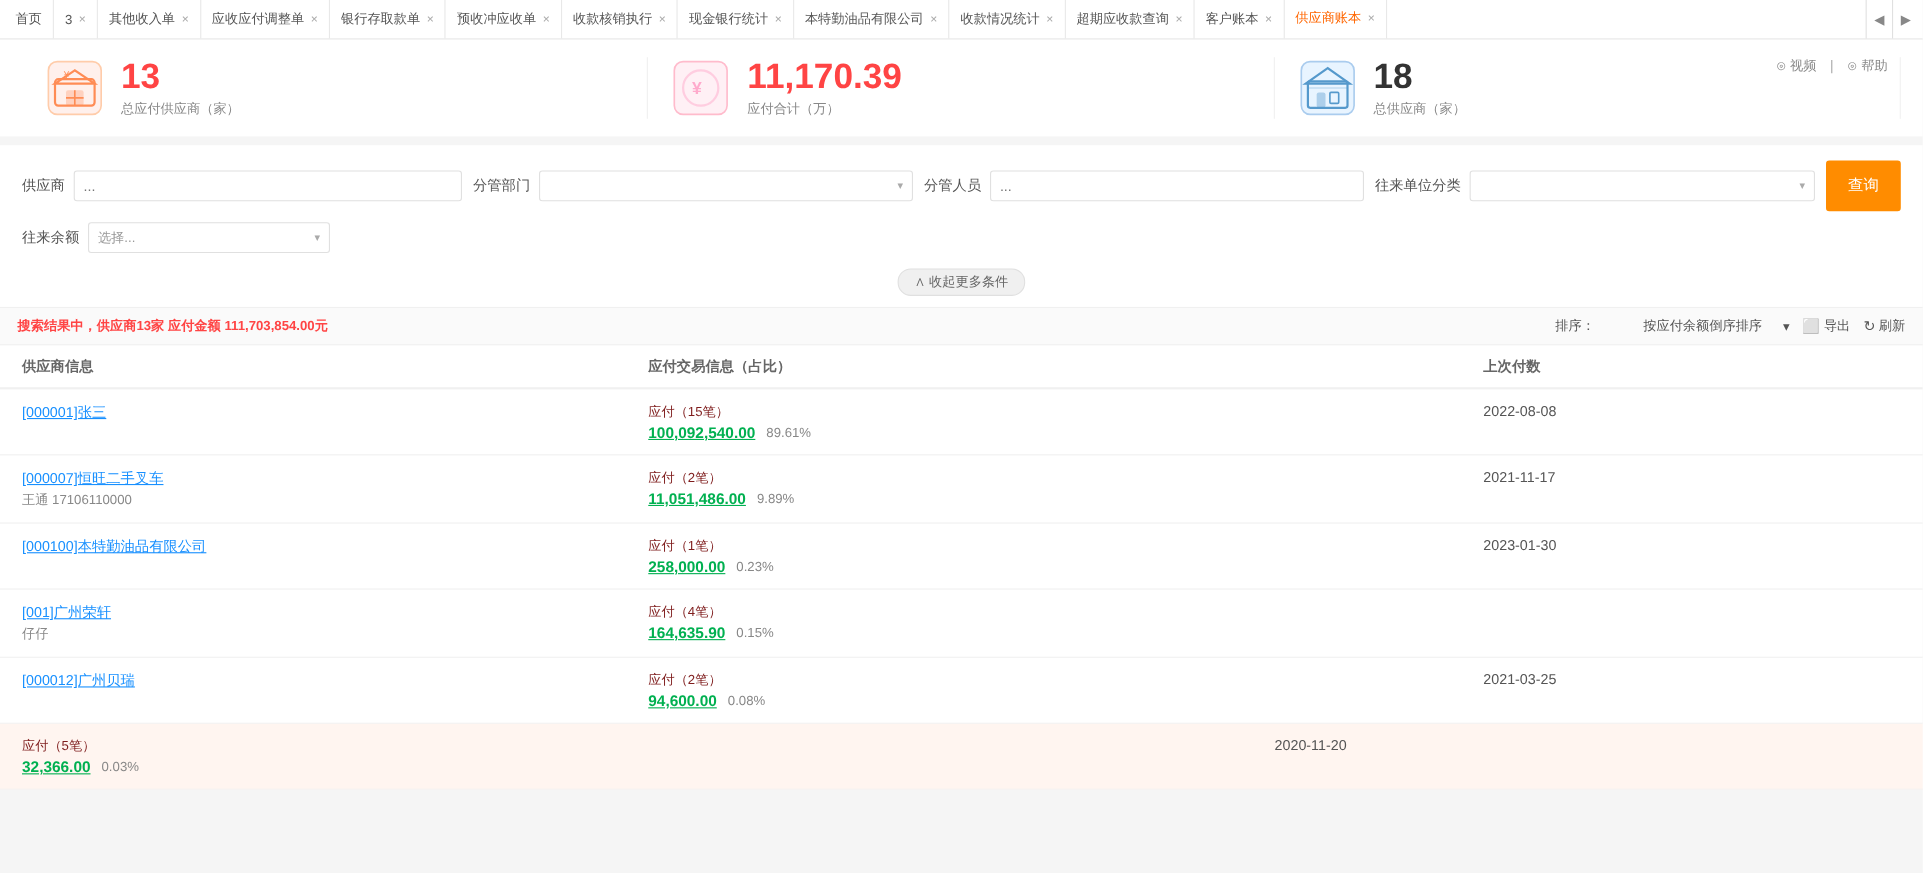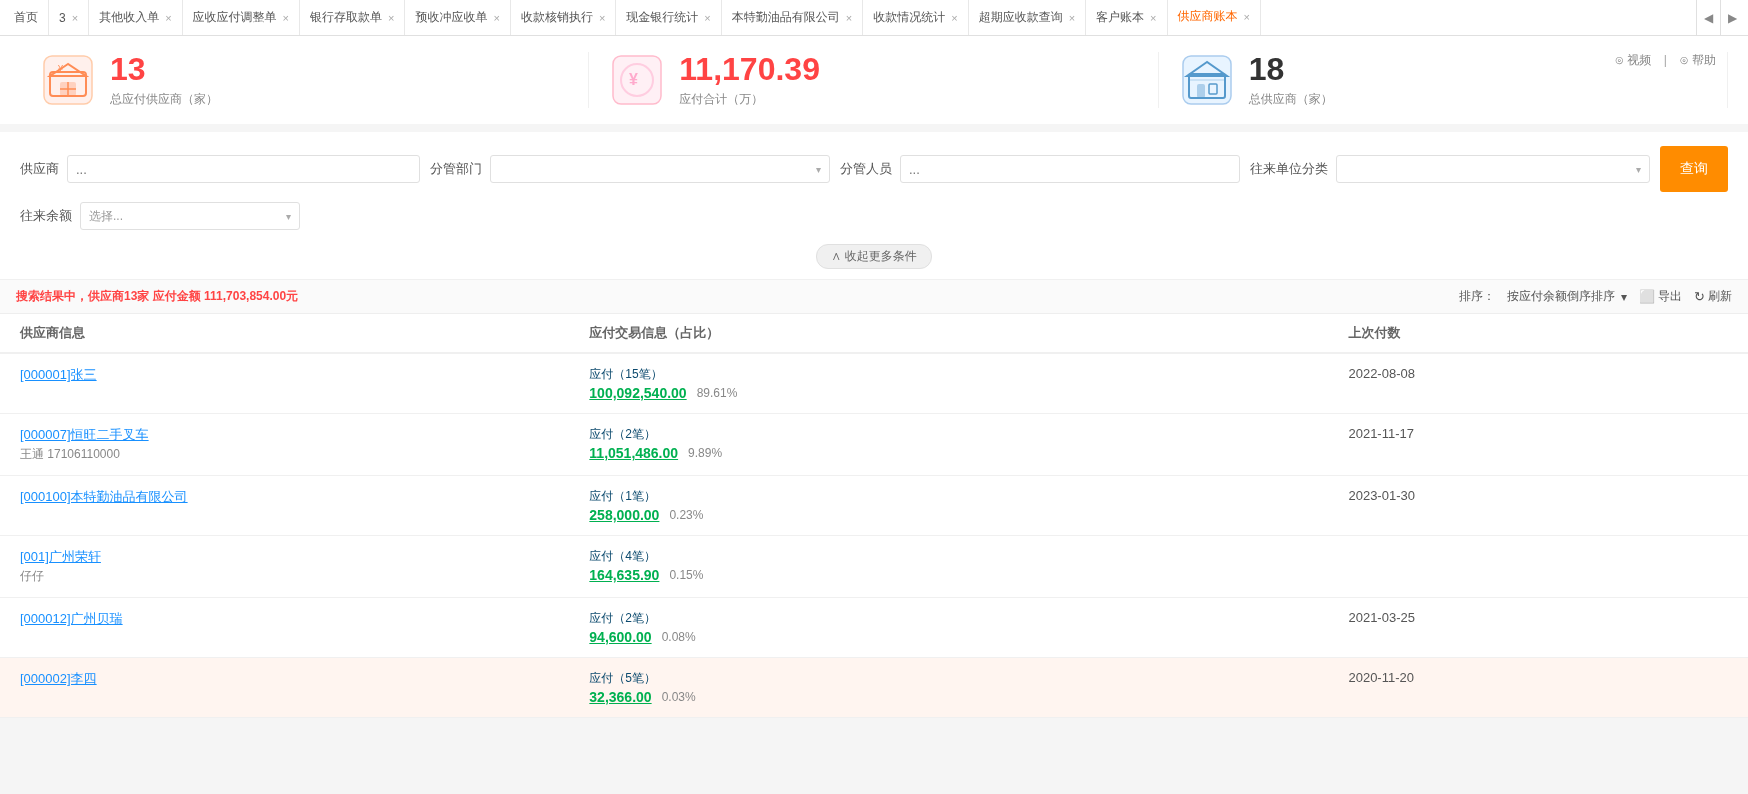--- a/index.html
+++ b/index.html
@@ -185,21 +185,22 @@
       display: flex;
       align-items: center;
       gap: 12px;
     }
     .sort-label { color: #555; }
     .sort-select {
       color: #555;
       cursor: pointer;
       display: flex;
       align-items: center;
-      gap: 6px;
+      gap: 19px;
+      margin-left: 32px;
     }
     .action-link {
       display: flex;
       align-items: center;
       gap: 3px;
       color: #555;
       cursor: pointer;
     }
 
     
@@ -233,21 +234,21 @@
       cursor: pointer;
       font-size: 13px;
     }
     .supplier-sub {
       font-size: 12px;
       color: #888;
       margin-top: 2px;
     }
     .trans-count {
       font-size: 12px;
-      color: #0c4a6e;
+      color: #7f1d1d;
       margin-bottom: 2px;
     }
     .trans-amount {
       font-size: 14px;
       color: #00b050;
       font-weight: bold;
       text-decoration: underline;
       cursor: pointer;
     }
     .trans-pct {
@@ -533,23 +534,20 @@
         <span class="trans-amount">94,600.00</span>
         <span class="trans-pct">0.08%</span>
       </div>
     </div>
     <div class="col-lastpay">
       <span class="last-pay-date">2021-03-25</span>
     </div>
   </div>
 
   <div class="table-row highlighted">
-    <div class="col-supplier">
-      <div class="supplier-link">[000002]李四</div>
-    </div>
     <div class="col-transaction">
       <div class="trans-count">应付（5笔）</div>
       <div class="trans-row">
         <span class="trans-amount">32,366.00</span>
         <span class="trans-pct">0.03%</span>
       </div>
     </div>
     <div class="col-lastpay">
       <span class="last-pay-date">2020-11-20</span>
     </div>

